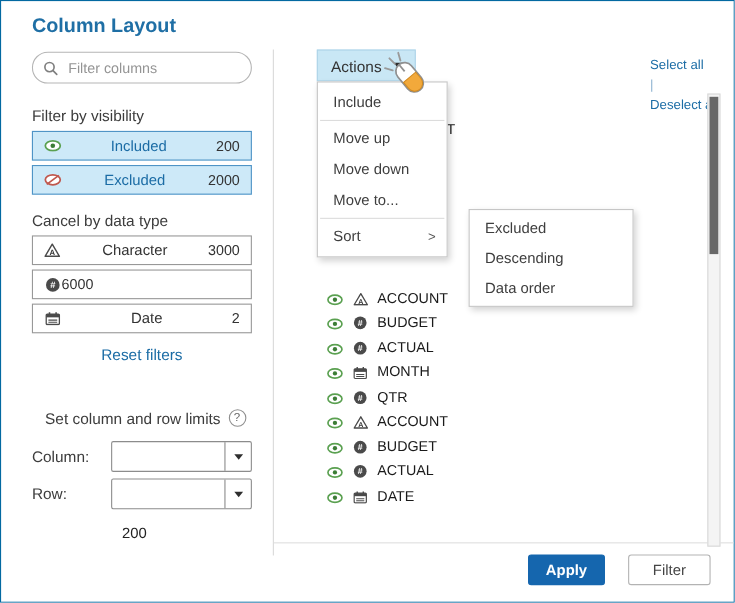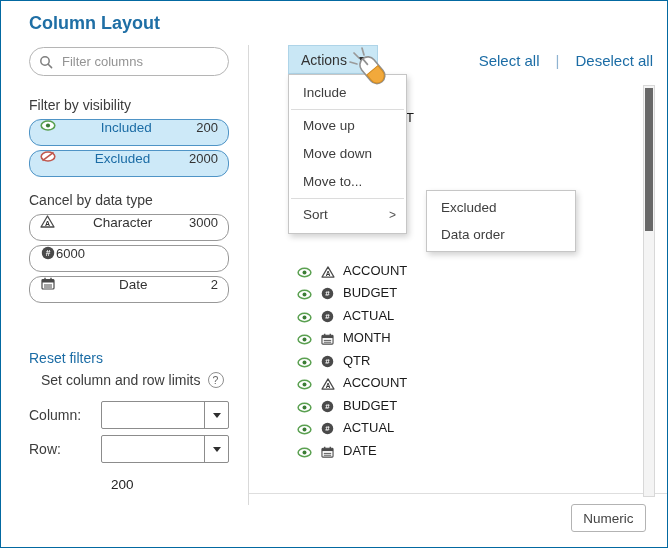--- a/index.html
+++ b/index.html
@@ -14,32 +14,32 @@
 
   
   .filter-input { position:absolute; left:28px; top:46px; width:200px; height:29px;
                   border:1px solid #b5b5b5; border-radius:15px; padding:0 10px 0 32px;
                   font-size:13px; color:#555; outline:none; font-family:inherit; background:#fff; }
   .filter-input::placeholder { color:#949494; }
   .search-icon { position:absolute; left:38px; top:54px; z-index:2; display:flex; }
 
   .side-label { position:absolute; left:28px; font-size:14px; color:#3c3c3c; }
 
-  .pill-btn { position:absolute; left:28px; width:200px; height:27px; border-radius:12px;
-              display:flex; padding:0 10px 0 9px; cursor:pointer; }
+  .pill-btn { position:absolute; left:28px; width:200px; height:27px; border-radius:0;
+              display:flex; align-items:center; padding:0 10px 0 9px; cursor:pointer; }
   .vis-btn  { background:#cde9f8; border:1px solid #4f94c6; }
   .type-btn { background:#ffffff; border:1px solid #989898; }
   .pill-btn .p-icon { display:flex; width:17px; justify-content:center; }
   .pill-btn .p-label { flex:1; text-align:center; font-size:13.5px; }
   .vis-btn  .p-label { color:#1b6ca5; }
   .type-btn .p-label { color:#333; }
   .pill-btn .p-count { font-size:13px; color:#333; }
 
-  .reset-link { position:absolute; left:28px; top:313px; width:200px; text-align:left;
-                font-size:14px; color:#1b6ca5; cursor:pointer;margin-top:36px; }
+  .reset-link { position:absolute; left:28px; top:313px; width:200px; text-align:center;
+                font-size:14px; color:#1b6ca5; cursor:pointer; }
 
   .limits-label { position:absolute; left:40px; top:371px; font-size:14px; color:#3c3c3c;
                   display:flex; align-items:center; }
   .help-icon { display:inline-flex; width:16px; height:16px; border:1px solid #8f8f8f;
                border-radius:50%; align-items:center; justify-content:center;
                font-size:10.5px; color:#666; margin-left:7px; }
 
   .combo { position:absolute; width:128px; height:28px; border:1px solid #8c8c8c;
            background:#fff; border-radius:2px; cursor:pointer; }
   .combo .value { position:absolute; left:9px; top:0; line-height:26px; font-size:13.5px; color:#222;margin-top:36px; }
@@ -47,21 +47,21 @@
                       border-left:1px solid #8c8c8c; display:flex; align-items:center; justify-content:center; }
   .caret { width:0; height:0; border-left:4.5px solid transparent;
            border-right:4.5px solid transparent; border-top:5.5px solid #2e2e2e; }
 
   .v-divider { position:absolute; left:247px; top:44px; width:1px; height:460px; background:#d9d9d9; }
 
   
   .actions-btn { position:absolute; left:287px; top:44px; height:29px; padding:0 11px 0 12px;
                  background:#c9e7f5; border:1px solid #aed4e8; display:flex; align-items:center;
                  gap:11px; font-size:14px; color:#333; cursor:pointer; }
-  .top-links { position:absolute; right:14px; top:51px; display:flex; gap:16px; font-size:15px; }
+  .top-links { position:absolute; right:14px; top:51px; display:flex; gap:4px; font-size:12px;flex-direction:column; }
   .link { color:#1b6ca5; cursor:pointer; }
   .link-sep { color:#8fb3d1; }
 
   
   .col-list { position:absolute; left:296px; top:254px; z-index:5; }
   .col-row { height:22.5px; display:flex; align-items:flex-end; cursor:pointer; }
   .col-row .eye { width:16px; display:flex; }
   .col-row .ticon { width:15px; margin-left:7px; display:flex; justify-content:center; }
   .col-row .cname { margin-left:8px; font-size:13px; color:#1a1a1a; }
   .partial-item { position:absolute; left:405px; top:109px; font-size:13px; color:#1a1a1a; z-index:5; }
@@ -392,26 +392,30 @@
       <span>Sort</span>
       <span class="submenu-arrow">&gt;</span>
     </div>
   </div>
 
   <div class="submenu">
     <div class="menu-item">
         <span>Excluded</span>
       </div>
     <div class="menu-item">
+        <span>Descending</span>
+      </div>
+    <div class="menu-item">
         <span>Data order</span>
       </div>
   </div>
 
   <div class="footer-line"></div>
-  <div class="btn btn-cancel">Numeric</div>
+  <div class="btn btn-apply">Apply</div>
+  <div class="btn btn-cancel">Filter</div>
 
   <div class="cursor-overlay">
     <svg width="46" height="46" viewBox="0 0 46 46">
       <line x1="4" y1="16" x2="11" y2="18" stroke="#9a9a9a" stroke-width="1.7" stroke-linecap="round"></line>
       <line x1="8" y1="7" x2="13" y2="12" stroke="#9a9a9a" stroke-width="1.7" stroke-linecap="round"></line>
       <line x1="16" y1="2" x2="18" y2="9" stroke="#9a9a9a" stroke-width="1.7" stroke-linecap="round"></line>
       <g transform="rotate(-40 27 25)">
         <rect x="19" y="9" width="16" height="30" rx="8" fill="#ffffff" stroke="#909090" stroke-width="1.6"></rect>
         <path d="M19.8,24 h14.4 v7.2 a7.2,7.2 0 0 1 -14.4,0 z" fill="#f2a93b" stroke="#d18a20" stroke-width="1"></path>
         <line x1="27" y1="9.5" x2="27" y2="17" stroke="#909090" stroke-width="1.6"></line>

